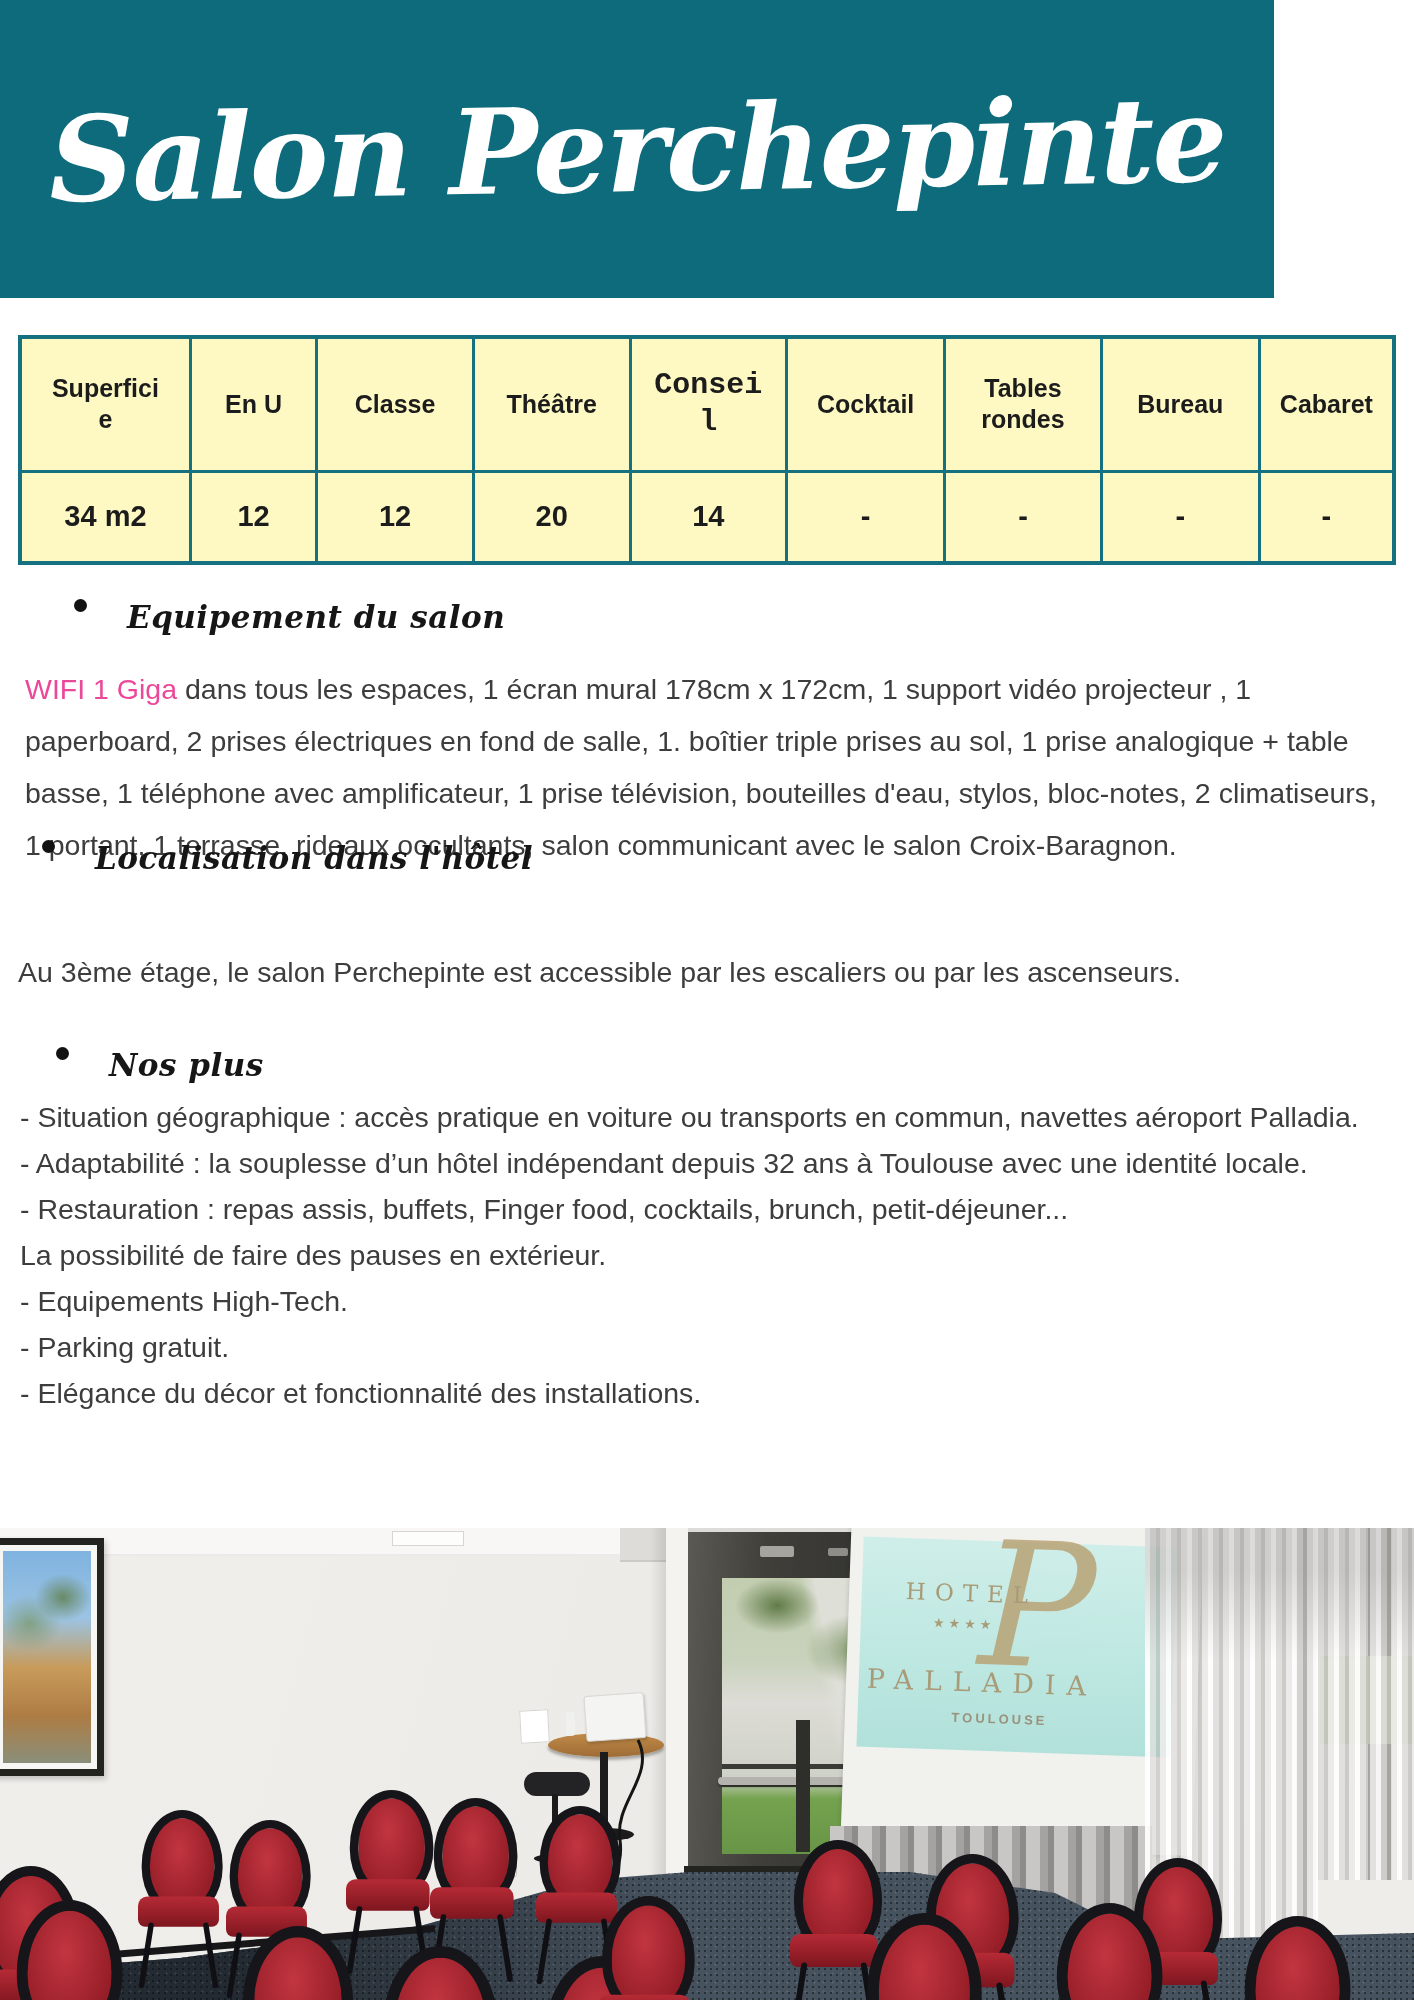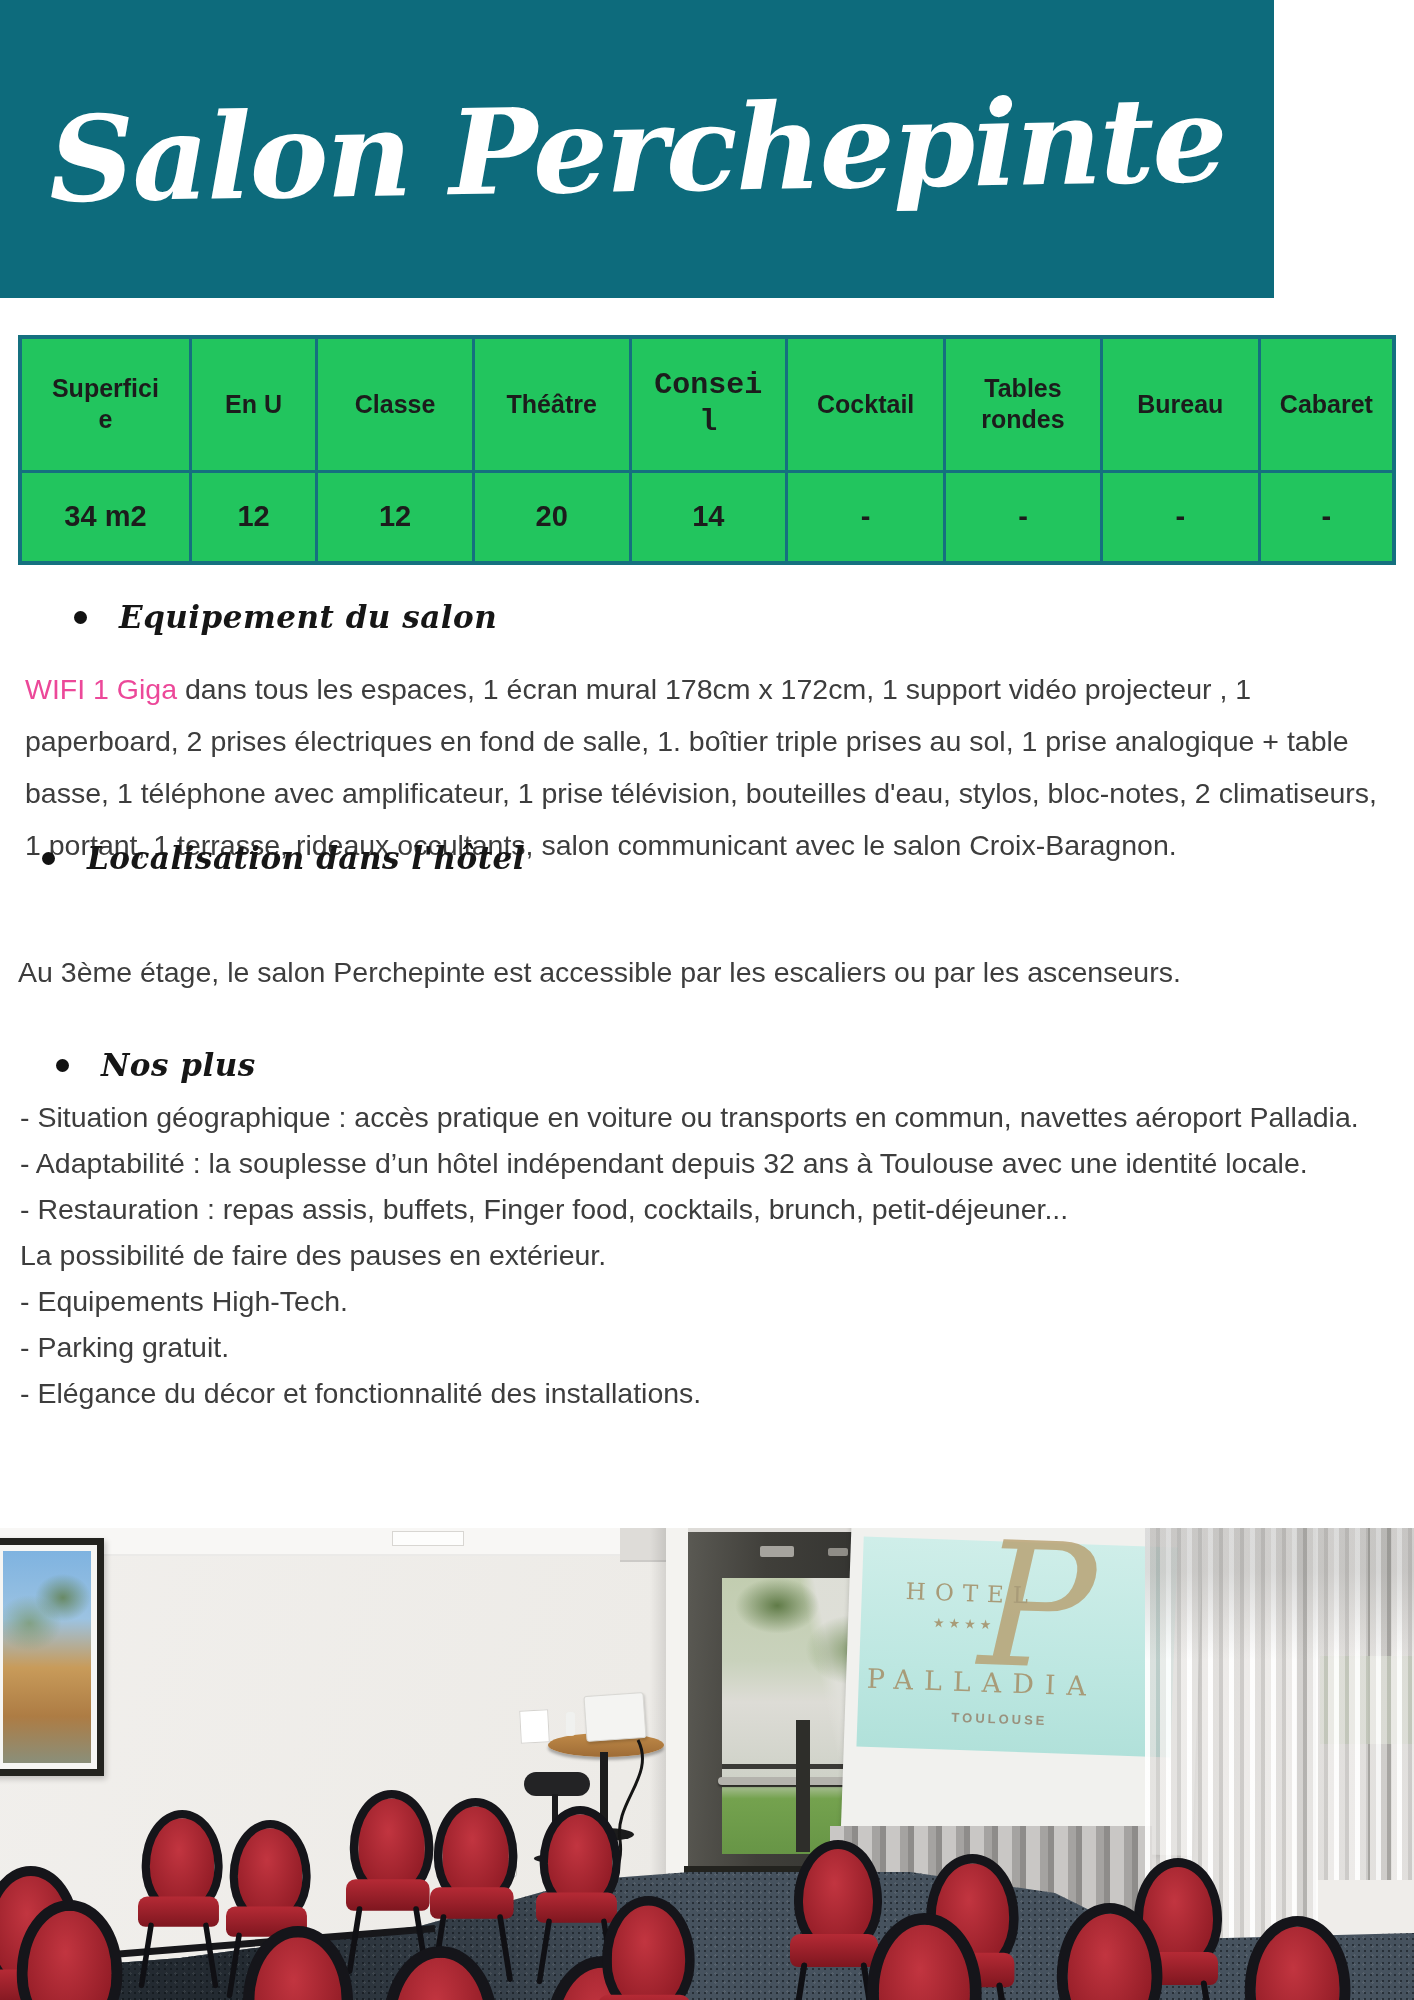--- a/index.html
+++ b/index.html
@@ -8,33 +8,33 @@
 
   
   .banner{position:absolute;top:0;left:0;width:1274px;height:298px;background:#0d6b7c;
           display:flex;align-items:center;justify-content:center;}
   .banner-title{font-family:"DejaVu Serif",serif;font-style:italic;font-weight:700;
                 font-size:118px;color:#ffffff;letter-spacing:-2px;white-space:nowrap;
                 transform:rotate(-1deg);}
 
   
   table.cap{position:absolute;top:335px;left:18px;width:1378px;height:226px;
-            border-collapse:collapse;table-layout:fixed;background:#22c55e;}
+            border-collapse:collapse;table-layout:fixed;background:#fef9c3;}
   table.cap th,table.cap td{border:3px solid #15707f;text-align:center;vertical-align:middle;
             color:#1c1c1c;overflow-wrap:anywhere;}
   table.cap{border:4px solid #15707f;}
   table.cap tr.hdr{height:134px;}
   table.cap tr.val{height:92px;}
   table.cap th{font-size:25px;font-weight:700;line-height:1.25;padding:0 14px;}
   table.cap th.first{padding:0 26px;}
   table.cap th.big{font-size:30px;font-family:Liberation Mono, monospace;}
   table.cap td{font-size:29px;font-weight:700;margin-top:39px;}
 
   
-  .sec-head{position:absolute;display:flex;align-items:center;gap:32px;}
+  .sec-head{position:absolute;display:flex;align-items:flex-start;gap:40px;}
   .blt{width:13px;height:13px;border-radius:50%;background:#121212;flex:0 0 auto;}
   .script{font-family:"DejaVu Serif",serif;font-style:italic;font-weight:700;
           font-size:31px;color:#161616;letter-spacing:.5px;}
   #h-equip{top:599px;left:74px;}
   #h-loc{top:840px;left:42px;}
   #h-plus{top:1047px;left:56px;}
   .para{position:absolute;font-size:28.5px;color:#3d3d3d;}
   #p-equip{top:634px;left:25px;width:1372px;line-height:52px;}
   #p-loc{top:920px;left:18px;width:1340px;line-height:47px;}
   #p-plus{top:1094px;left:20px;width:1356px;line-height:46px;}

